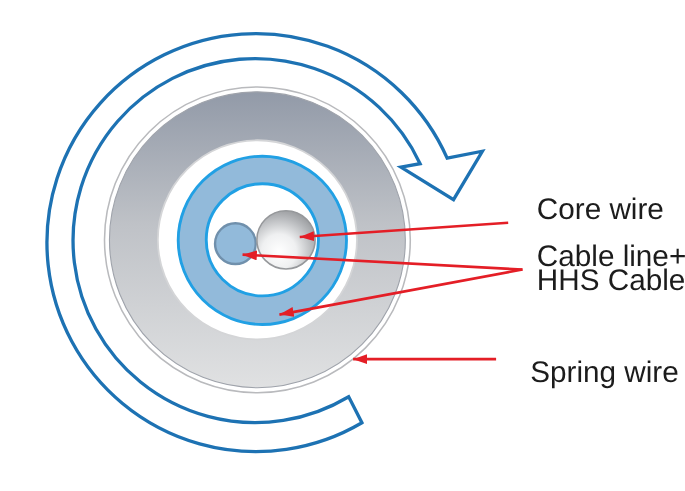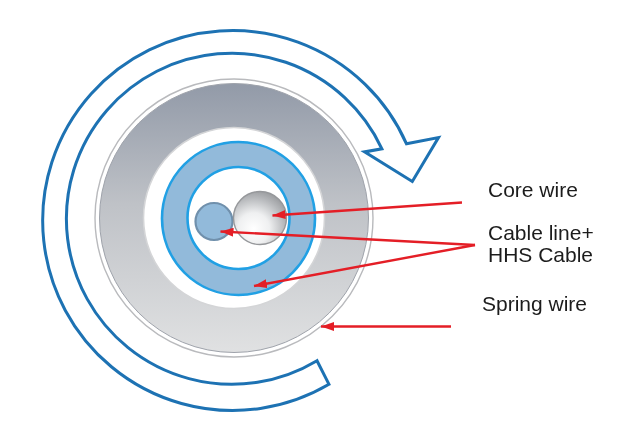--- a/index.html
+++ b/index.html
@@ -7,21 +7,21 @@
     position: relative;
     width: 623px;
     height: 446px;
     background: #ffffff;
     overflow: hidden;
     font-family: "Liberation Sans", "DejaVu Sans", sans-serif;
   }
   .stage svg { position: absolute; left: 0; top: 0; }
   .label {
     position: absolute;
-    font-size: 21px;
+    font-size: 27px;
     line-height: 22px;
     color: #1c1c1c;
     white-space: nowrap;
   }
 </style>
 </head>
 <body>
 
 <div class="stage">
 
@@ -71,15 +71,15 @@
     <line x1="451" y1="326.5" x2="321" y2="326.5" stroke-width="2.4" marker-end="url(#redArrowHead)" stroke="#e41e26"></line>
   </svg>
 
   <div class="label" style="left:488px; top:179px;">Core wire</div>
 
   <div class="label" style="left:488px; top:222px;">
     <div>Cable line+</div>
     <div>HHS Cable</div>
   </div>
 
-  <div class="label" style="left:482px; top:293px;">Spring wire</div>
+  <div class="label" style="left:482px; top:327px;">Spring wire</div>
 
 </div>
 
 </body></html>

